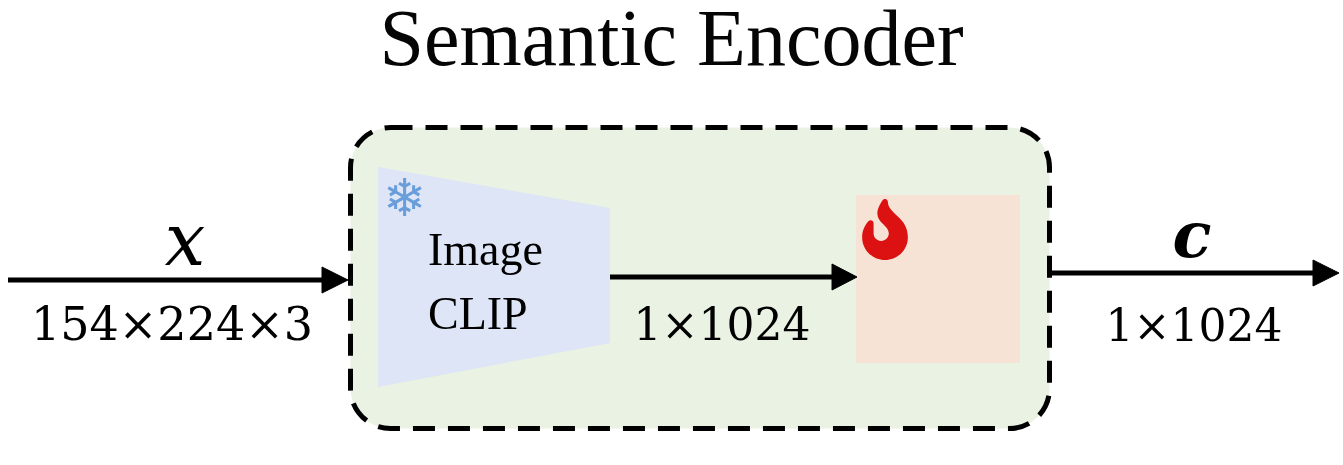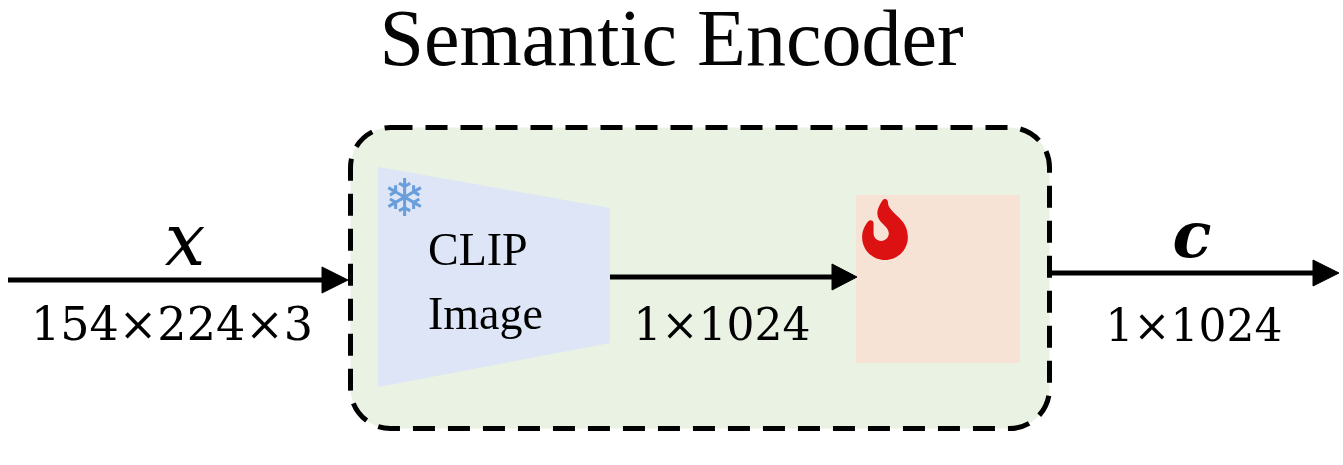--- a/index.html
+++ b/index.html
@@ -65,22 +65,22 @@
 
   <div class="title">Semantic Encoder</div>
 
   <svg class="layer" viewBox="0 0 1343 465">
     <rect x="350.5" y="127.5" width="699" height="301" rx="40" ry="40" stroke-width="5" stroke-dasharray="22 13" style="fill: rgb(233, 242, 227); stroke: rgb(0, 0, 0);"></rect>
   </svg>
 
   <div class="trapezoid" style="background: rgb(221, 229, 246);"></div>
   <div class="snowflake" style="color: rgb(106, 158, 219);">❄</div>
   <div class="clip-label">
+    <div>Image</div>
     <div>CLIP</div>
-    <div>Image</div>
   </div>
 
   <div class="mlp-box" style="background: rgb(247, 227, 213);"></div>
   <svg class="flame-icon" viewBox="0 0 384 512">
     <path d="M216 23.86c0-23.8-30.65-32.77-44.15-13.04C48 191.85 224 200 224 288c0 35.63-29.11 64.46-64.85 63.99-35.17-.45-63.15-29.77-63.15-64.94v-85.51c0-21.7-26.47-32.23-41.43-16.5C27.8 213.16 0 261.33 0 320c0 105.87 86.13 192 192 192s192-86.13 192-192c0-170.29-168-193-168-296.14z" style="fill: rgb(220, 17, 17);"></path>
   </svg>
 
   <div class="lbl x-sym">x</div>
   <div class="lbl in-shape">154×224×3</div>
   <div class="lbl mid-shape">1×1024</div>

